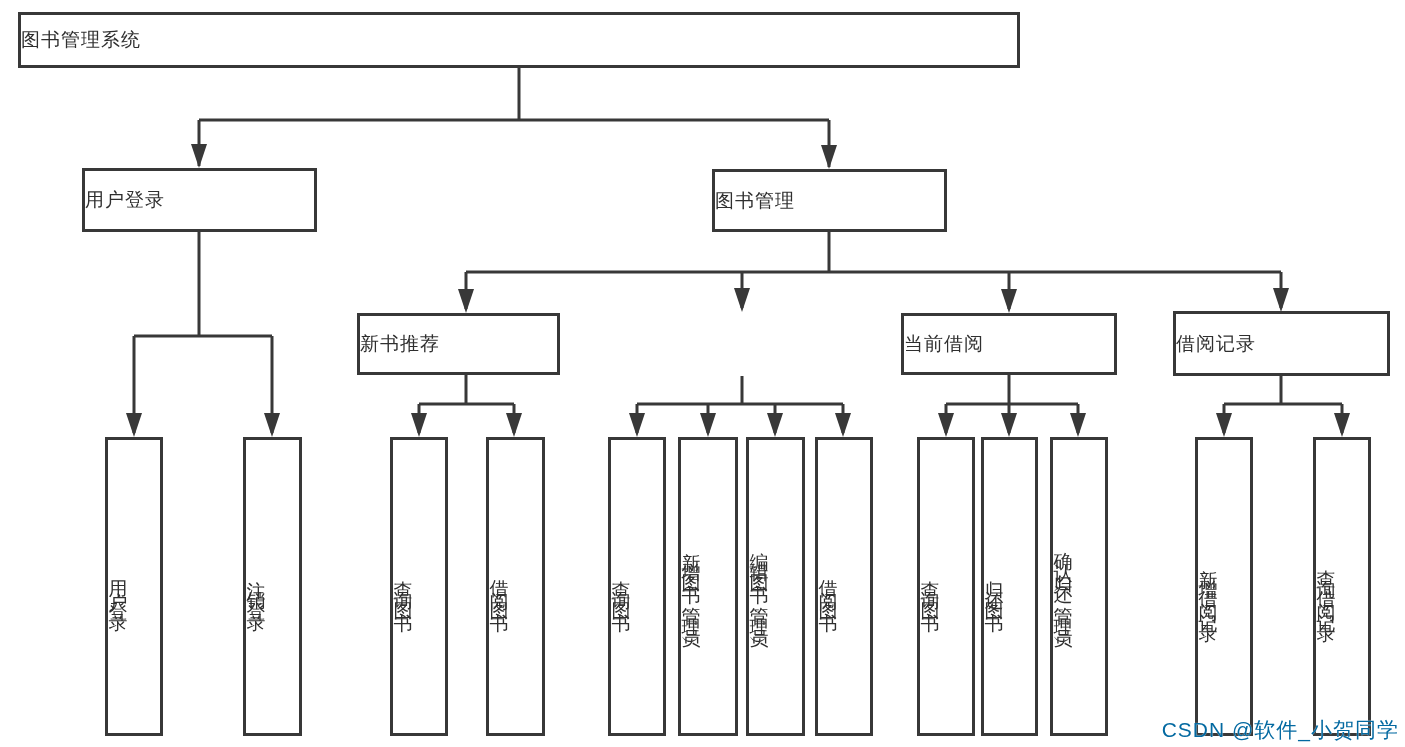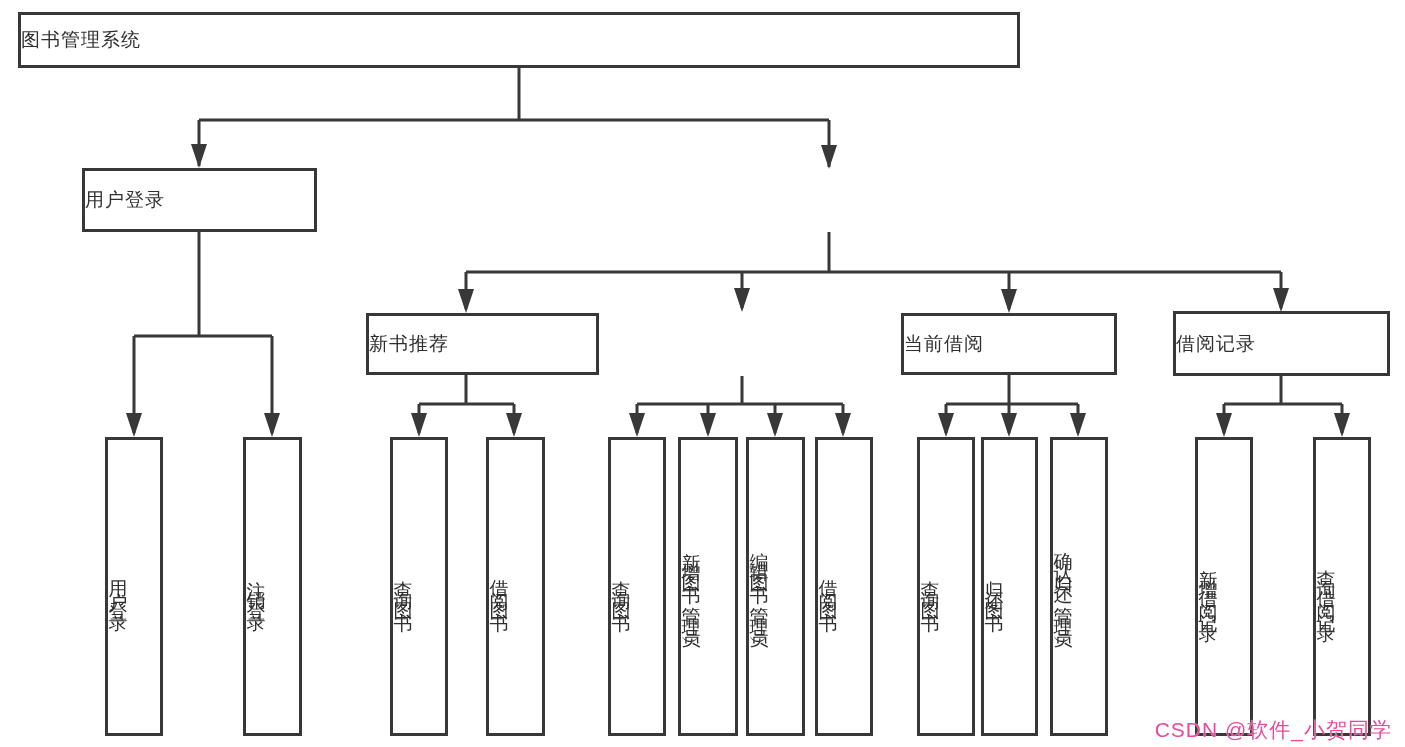--- a/index.html
+++ b/index.html
@@ -31,24 +31,24 @@
   .node.v span {
     writing-mode:vertical-rl;
     text-orientation:mixed;
     font-size:19px;
     line-height:1.05;
     letter-spacing:11px;
     white-space:nowrap;
   }
   .watermark {
     position:absolute;
-    right:13px;
+    right:6px;
     bottom:3px;
     font-size:21px;
-    color:#ec4899;
+    color:#0369a1;
     text-shadow:0 0 1px #ffffff;
     letter-spacing:1px;
     white-space:nowrap;
   }
 </style>
 </head>
 <body>
 
 <div class="stage">
 
@@ -92,22 +92,25 @@
     </g>
   </svg>
 
   <div class="node h" style="left:18px;top:12px;width:1002px;height:56px">
     <span>图书管理系统</span>
   </div>
 
   <div class="node h" style="left:82px;top:168px;width:235px;height:64px">
     <span>用户登录</span>
   </div>
+  <div class="node h" style="left:712px;top:169px;width:235px;height:63px">
+    <span>图书管理</span>
+  </div>
 
-  <div class="node h" style="left:366px;top:313px;width:233px;height:62px">
+  <div class="node h" style="left:357px;top:313px;width:203px;height:62px">
     <span>新书推荐</span>
   </div>
   <div class="node h" style="left:1173px;top:311px;width:217px;height:65px">
     <span>借阅记录</span>
   </div>
   <div class="node h" style="left:901px;top:313px;width:216px;height:62px">
     <span>当前借阅</span>
   </div>
 
   <div class="node v" style="left:105px;top:437px;width:58px;height:299px">

